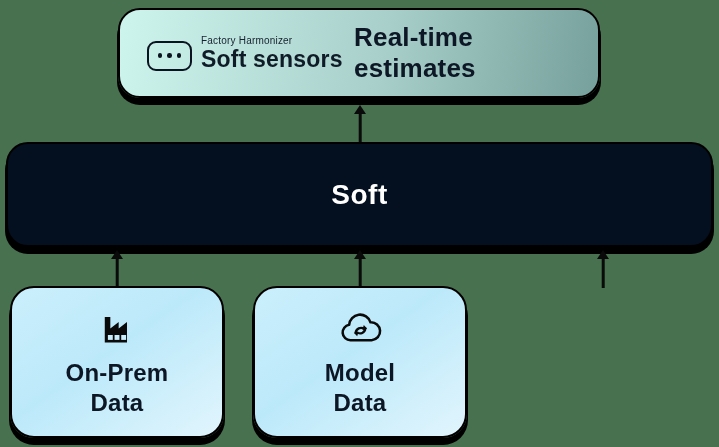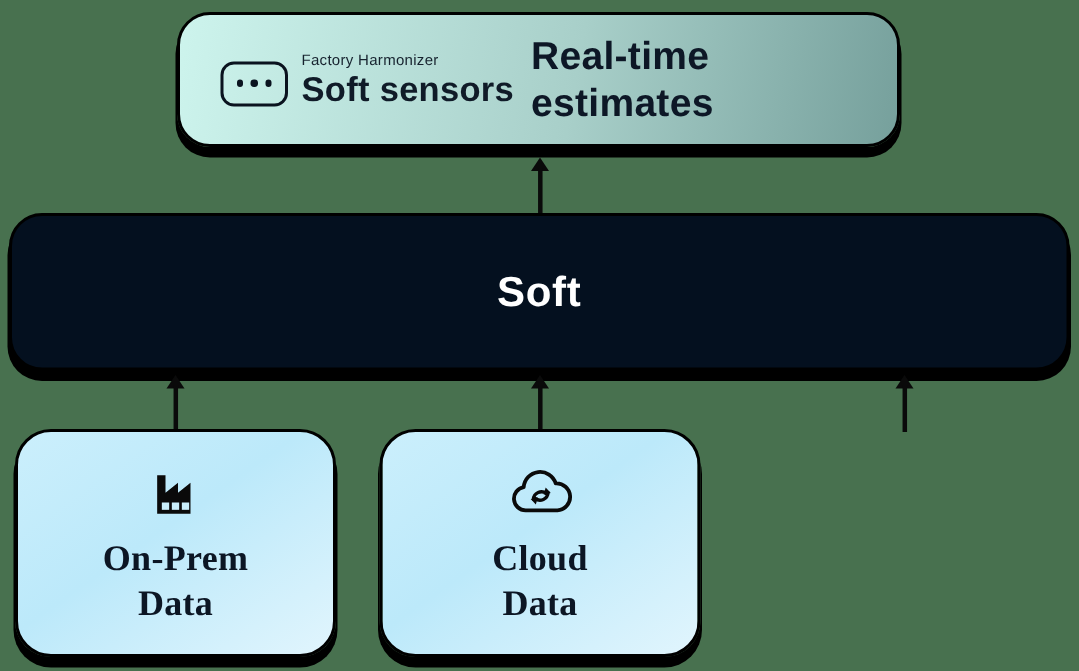--- a/index.html
+++ b/index.html
@@ -52,21 +52,21 @@
 
   
   .source-box{
     top:286px;width:214px;height:152px;border-radius:24px;
     background:linear-gradient(145deg,#cbeffc 0%,#bce9fa 45%,#e1f5fd 100%);
     display:flex;flex-direction:column;align-items:center;
   }
   .source-box .icon-wrap{margin-top:18px;height:44px;display:flex;align-items:center;justify-content:center;}
   .source-label{
     margin-top:8px;text-align:center;white-space:pre-line;
-    font-size:24px;font-weight:700;color:#0c1624;line-height:1.25;letter-spacing:.2px;font-family:Liberation Serif, serif;
+    font-size:24px;font-weight:700;color:#0c1624;line-height:1.25;letter-spacing:.2px;
   }
 
   
   .arrow-up{position:absolute;width:14px;}
   .arrow-up .head{
     position:absolute;top:0;left:50%;transform:translateX(-50%);
     width:0;height:0;
     border-left:6px solid transparent;border-right:6px solid transparent;
     border-bottom:9px solid #0a0a0a;
   }
@@ -139,18 +139,18 @@
   <div class="hardbox source-box" style="left:253px;">
     <div class="icon-wrap">
       <svg width="47" height="34" viewBox="0 0 44 32">
         <path d="M32.5 27.5 H12.5 A7.3 7.3 0 0 1 11.3 13.0 A10.3 10.3 0 0 1 31.4 10.6 A6.9 6.9 0 0 1 32.5 27.5 Z" fill="none" stroke="#0a0a0a" stroke-width="2.4" stroke-linejoin="round"></path>
         <path d="M17.4 20.6 a5 5 0 0 1 8.1-3.6" fill="none" stroke="#0a0a0a" stroke-width="2.1" stroke-linecap="round"></path>
         <path d="M26.6 16.4 a5 5 0 0 1 -8.1 3.6" fill="none" stroke="#0a0a0a" stroke-width="2.1" stroke-linecap="round"></path>
         <path d="M25.1 13.2 l3.2 3.4 l-4.5 0.9 z" fill="#0a0a0a"></path>
         <path d="M18.9 23.8 l-3.2 -3.4 l4.5 -0.9 z" fill="#0a0a0a"></path>
       </svg>
     </div>
-    <div class="source-label">Cloud
+    <div class="source-label">Model
 Data</div>
   </div>
 
 
 </div>
 
 </body></html>

